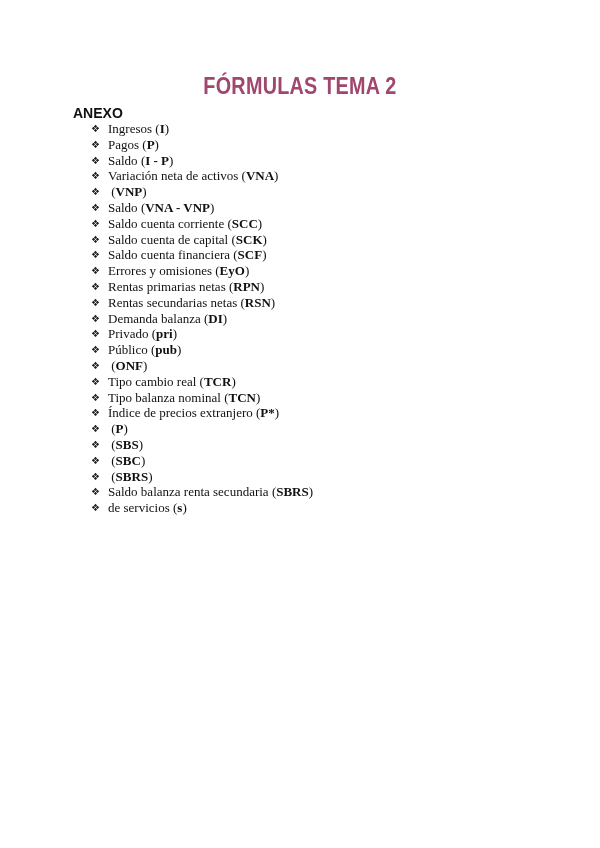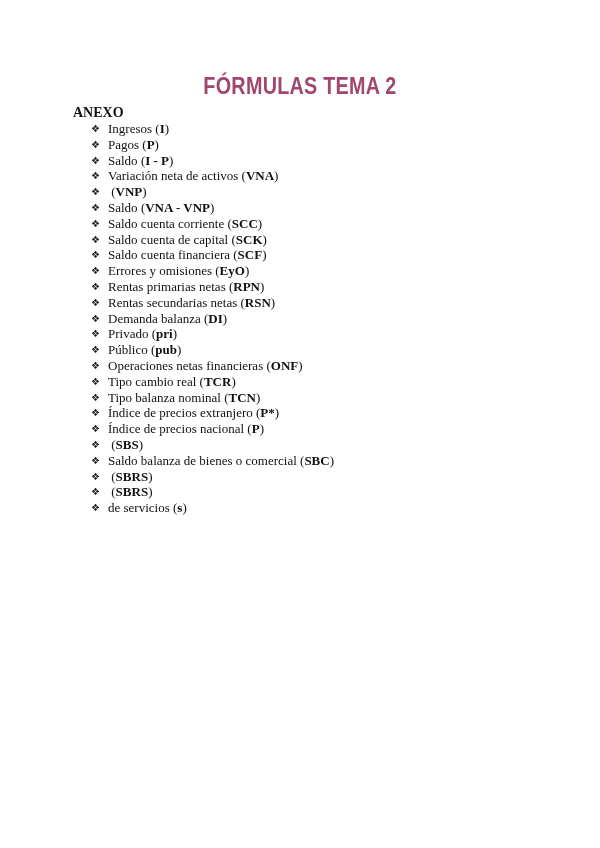--- a/index.html
+++ b/index.html
@@ -26,21 +26,21 @@
     font-size: 23px;
     letter-spacing: 0.3px;
     color: #a0466f;
     transform: scaleX(0.86);
     transform-origin: 300px 0;
   }
   .section-heading {
     position: absolute;
     top: 105px;
     left: 73px;
-    font-family: Liberation Serif, serif;
+    font-family: Liberation Sans, sans-serif;
     font-weight: bold;
     font-size: 14px;
     color: #111;
   }
   .list {
     position: absolute;
     top: 121px;
     left: 91px;
     margin: 0;
     padding: 0;
@@ -172,21 +172,20 @@
     </li>
     <li>
       <span class="bullet">❖</span>
       <span>Público</span>
       <span>&nbsp;(</span>
       <span class="abbr">pub</span>
       <span>)</span>
     </li>
     <li>
       <span class="bullet">❖</span>
-      <span>Operaciones netas financieras</span>
       <span>&nbsp;(</span>
       <span class="abbr">ONF</span>
       <span>)</span>
     </li>
     <li>
       <span class="bullet">❖</span>
       <span>Tipo cambio real</span>
       <span>&nbsp;(</span>
       <span class="abbr">TCR</span>
       <span>)</span>
@@ -200,46 +199,45 @@
     </li>
     <li>
       <span class="bullet">❖</span>
       <span>Índice de precios extranjero</span>
       <span>&nbsp;(</span>
       <span class="abbr">P*</span>
       <span>)</span>
     </li>
     <li>
       <span class="bullet">❖</span>
-      <span>Índice de precios nacional</span>
       <span>&nbsp;(</span>
       <span class="abbr">P</span>
       <span>)</span>
     </li>
     <li>
       <span class="bullet">❖</span>
       <span>&nbsp;(</span>
       <span class="abbr">SBS</span>
       <span>)</span>
     </li>
     <li>
       <span class="bullet">❖</span>
-      <span>Saldo balanza de bienes o comercial</span>
       <span>&nbsp;(</span>
       <span class="abbr">SBC</span>
       <span>)</span>
     </li>
     <li>
       <span class="bullet">❖</span>
       <span>&nbsp;(</span>
       <span class="abbr">SBRS</span>
       <span>)</span>
     </li>
     <li>
       <span class="bullet">❖</span>
+      <span>Saldo balanza renta secundaria</span>
       <span>&nbsp;(</span>
       <span class="abbr">SBRS</span>
       <span>)</span>
     </li>
     <li>
       <span class="bullet">❖</span>
       <span>de servicios</span>
       <span>&nbsp;(</span>
       <span class="abbr">s</span>
       <span>)</span>

